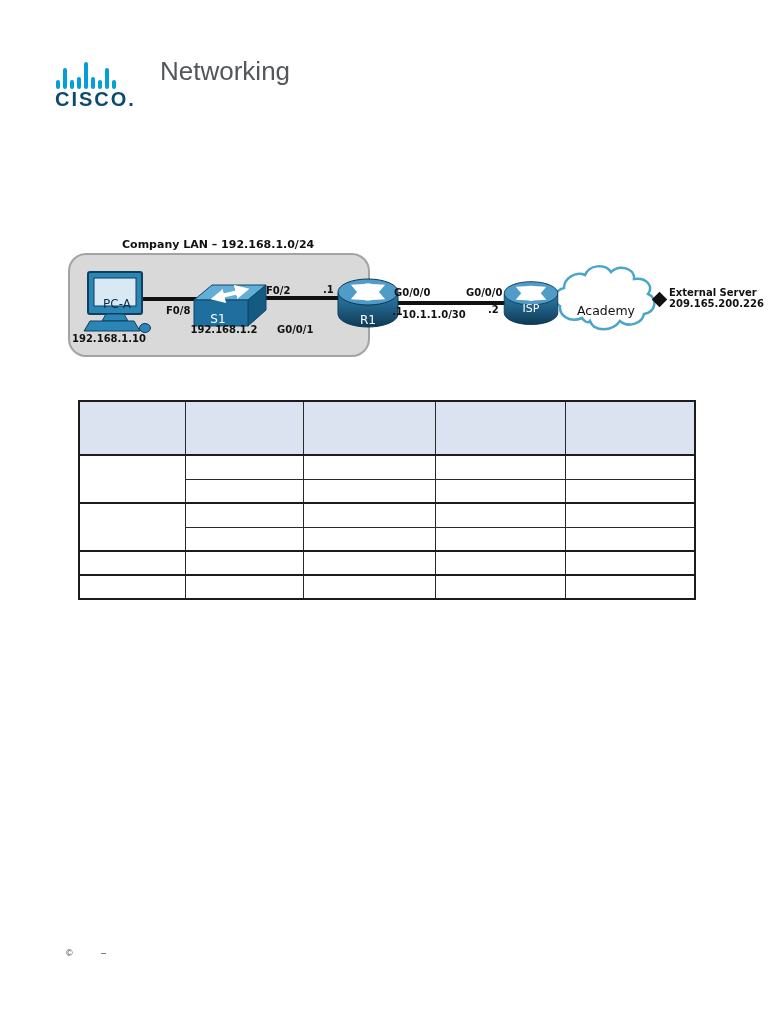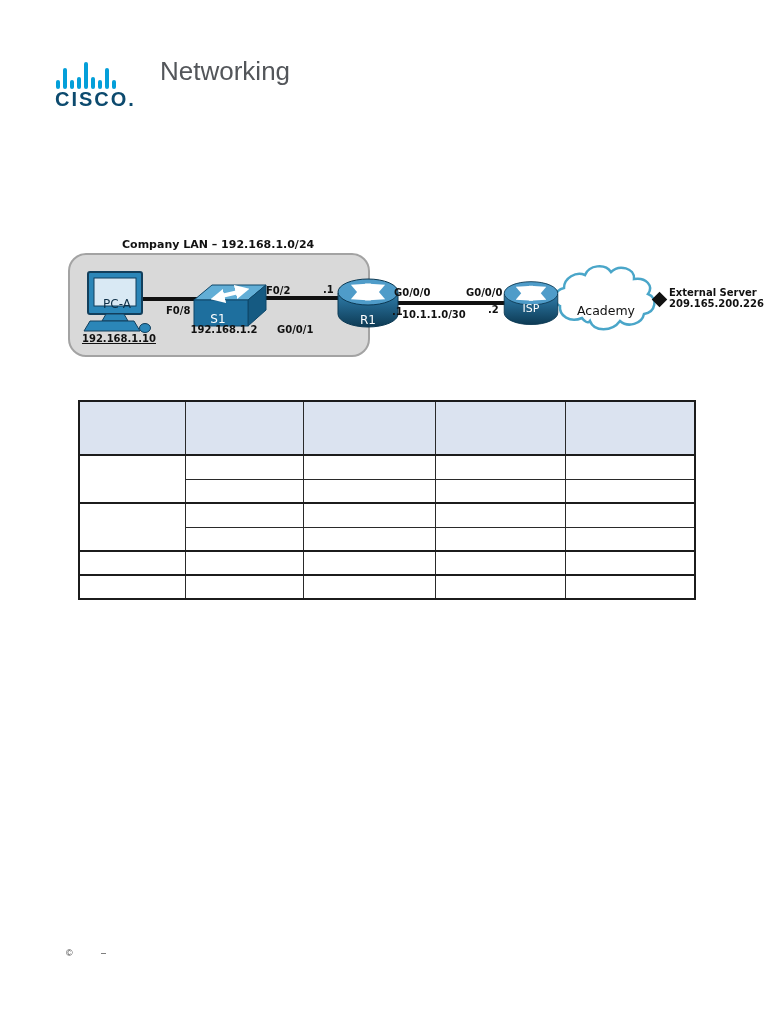--- a/index.html
+++ b/index.html
@@ -88,21 +88,21 @@
     <div class="dev" style="left:20px;top:32px;">
       <svg width="74" height="66" viewBox="0 0 74 66">
         <rect x="8" y="2" width="54" height="42" rx="2" fill="#2b86b8" stroke="#123f5c" stroke-width="2"></rect>
         <rect x="14" y="8" width="42" height="28" fill="#d9e9f4" stroke="#123f5c" stroke-width="1"></rect>
         <path d="M26,44 L44,44 L48,51 L22,51 Z" fill="#2b86b8" stroke="#123f5c" stroke-width="1"></path>
         <path d="M10,51 L54,51 L60,61 L4,61 Z" fill="#2b86b8" stroke="#123f5c" stroke-width="1"></path>
         <ellipse cx="65" cy="58" rx="5.5" ry="4.5" fill="#2b86b8" stroke="#123f5c" stroke-width="1"></ellipse>
       </svg>
     </div>
     <div class="devlabel" style="left:37px;top:51px;width:40px;font-size:12px;color:#0d2f47;">PC-A</div>
-    <div class="tl" style="left:12px;top:95px;width:84px;text-align:right;text-decoration:underline;">192.168.1.10</div>
+    <div class="tl" style="left:12px;top:95px;width:84px;text-align:left;">192.168.1.10</div>
 
     <div class="dev" style="left:130px;top:42px;">
       <svg width="78" height="48" viewBox="0 0 78 48">
         <defs>
           <marker id="ah-sw" markerWidth="6" markerHeight="6" refX="4.5" refY="3" orient="auto-start-reverse">
             <path d="M0,0 L6,3 L0,6 Z" fill="#fff"></path>
           </marker>
         </defs>
         <polygon points="4,20 22,5 76,5 58,20" fill="#62aed6" stroke="#0e4668" stroke-width="1"></polygon>
         <polygon points="58,20 76,5 76,30 58,46" fill="#155a82" stroke="#0e4668" stroke-width="1"></polygon>

